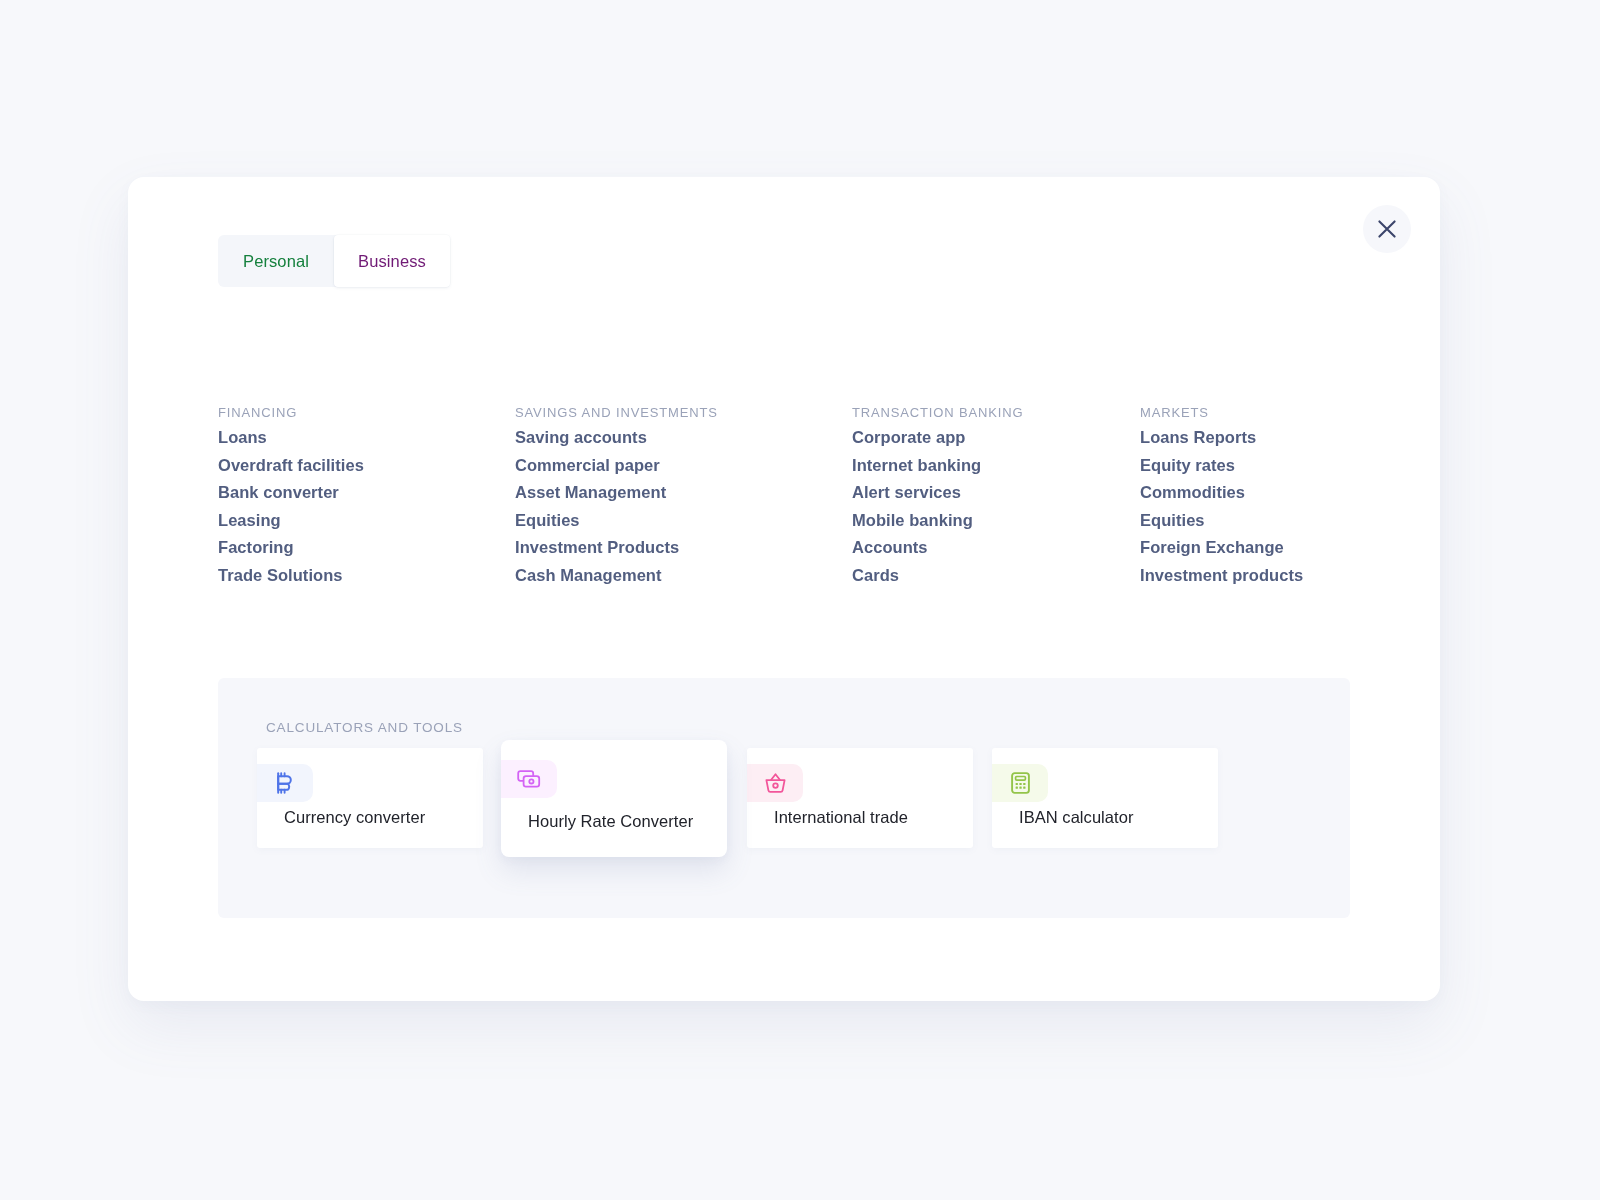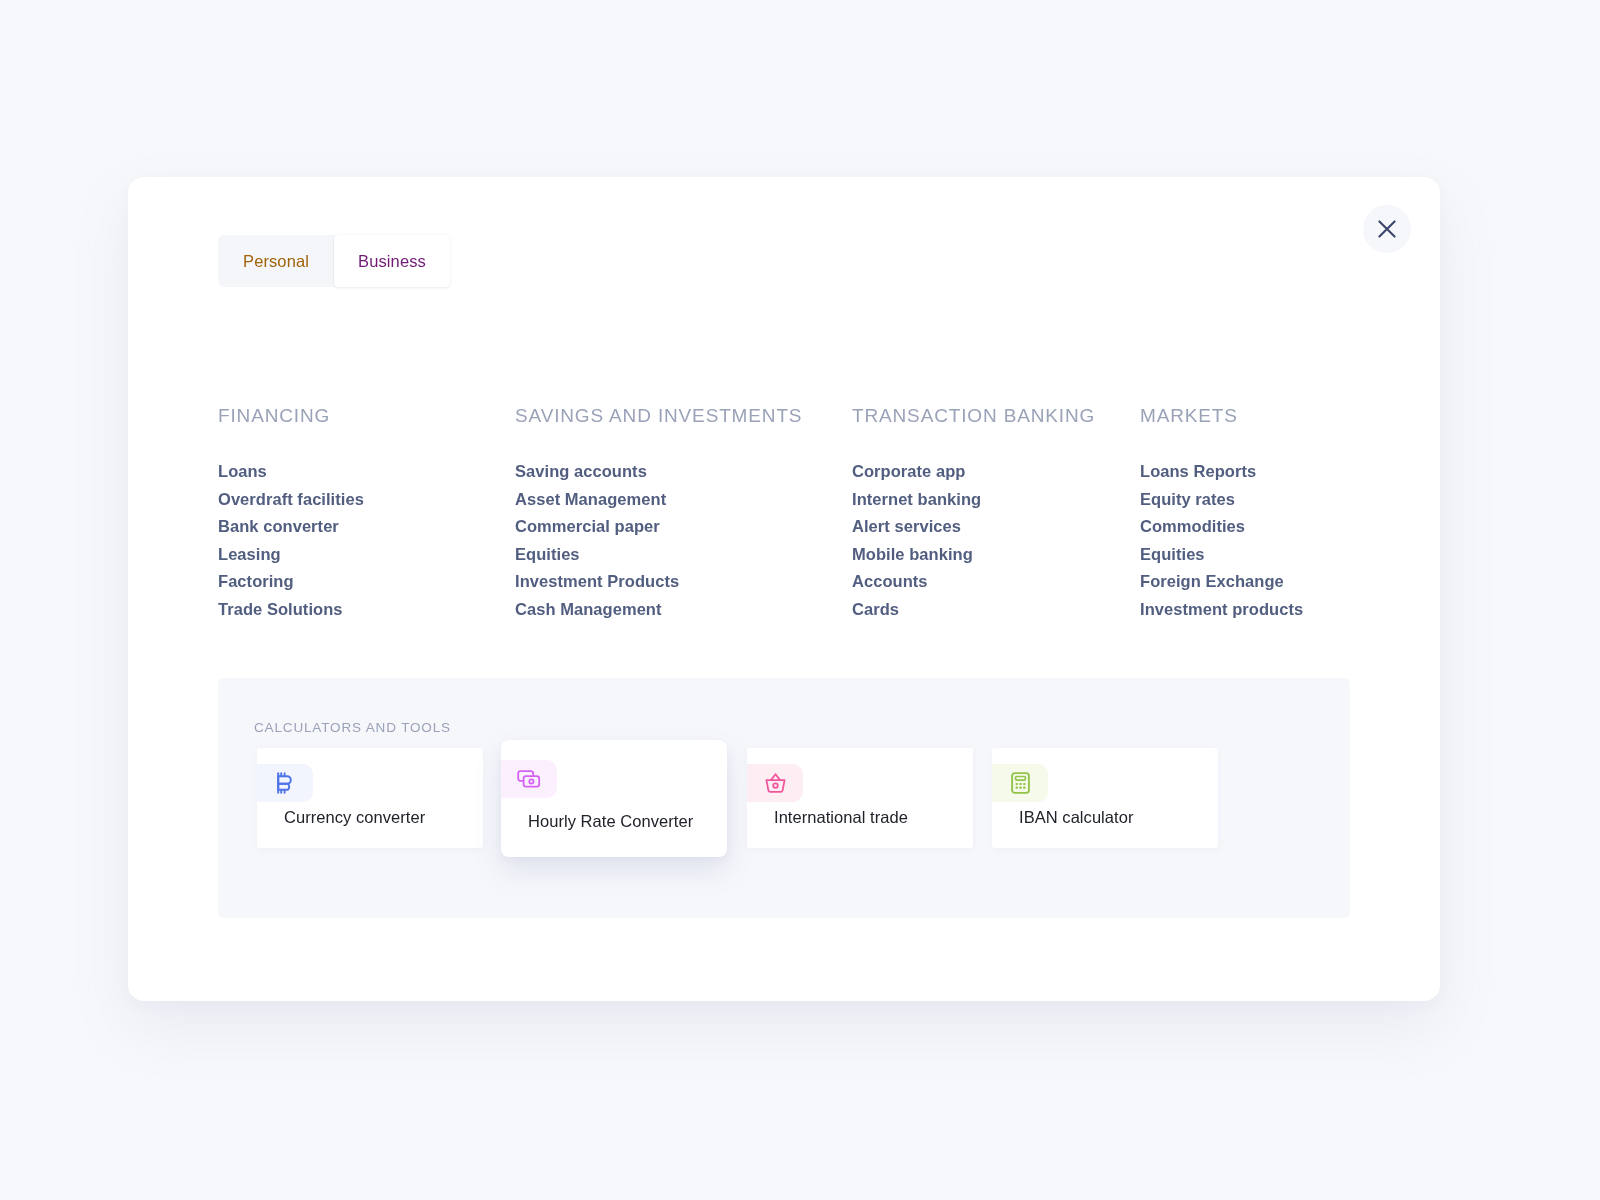--- a/index.html
+++ b/index.html
@@ -59,21 +59,21 @@
     padding: 0;
     height: 52px;
     width: 232px;
   }
   .tab {
     flex: 1;
     display: flex;
     align-items: center;
     justify-content: center;
     font-size: 16.5px;
-    color: #a16207;
+    color: #15803d;
     letter-spacing: 0.1px;
     cursor: pointer;
     background: transparent;
     border: none;
     font-family: inherit;
     border-radius: 4px;
     height: 100%;
   }
   .tab.active {
     background: #ffffff;
@@ -89,25 +89,25 @@
     top: 228px;
     right: 60px;
     display: flex;
   }
   .column { width: 297px; flex: none; }
   .column:nth-child(1) { width: 297px; }
   .column:nth-child(2) { width: 337px; }
   .column:nth-child(3) { width: 288px; }
 
   .col-head {
-    font-size: 19px;
+    font-size: 13px;
     letter-spacing: 0.85px;
     color: #9aa2b8;
     text-transform: uppercase;
-    margin-bottom: 31px;
+    margin-bottom: 4px;
     font-weight: 400;
     white-space: nowrap;
   }
   .col-list { list-style: none; }
   .col-list li { margin-bottom: 0; }
   .col-link {
     display: block;
     font-size: 16.5px;
     line-height: 27.5px;
     color: #525e80;
@@ -123,21 +123,21 @@
     position: absolute;
     left: 90px;
     top: 501px;
     width: 1132px;
     height: 240px;
     background: #f6f7fb;
     border-radius: 6px;
   }
   .tools-head {
     position: absolute;
-    left: 36px;
+    left: 48px;
     top: 42px;
     font-size: 13.5px;
     letter-spacing: 0.85px;
     color: #9aa2b8;
     text-transform: uppercase;
   }
 
   .tools-row {
     position: absolute;
     left: 39px;
@@ -241,24 +241,24 @@
       </ul>
     </div>
 
     <div class="column">
       <div class="col-head">SAVINGS AND INVESTMENTS</div>
       <ul class="col-list">
         <li>
             <a class="col-link">Saving accounts</a>
           </li>
         <li>
+            <a class="col-link">Commercial paper</a>
+          </li>
+        <li>
             <a class="col-link">Asset Management</a>
-          </li>
-        <li>
-            <a class="col-link">Commercial paper</a>
           </li>
         <li>
             <a class="col-link">Equities</a>
           </li>
         <li>
             <a class="col-link">Investment Products</a>
           </li>
         <li>
             <a class="col-link">Cash Management</a>
           </li>

